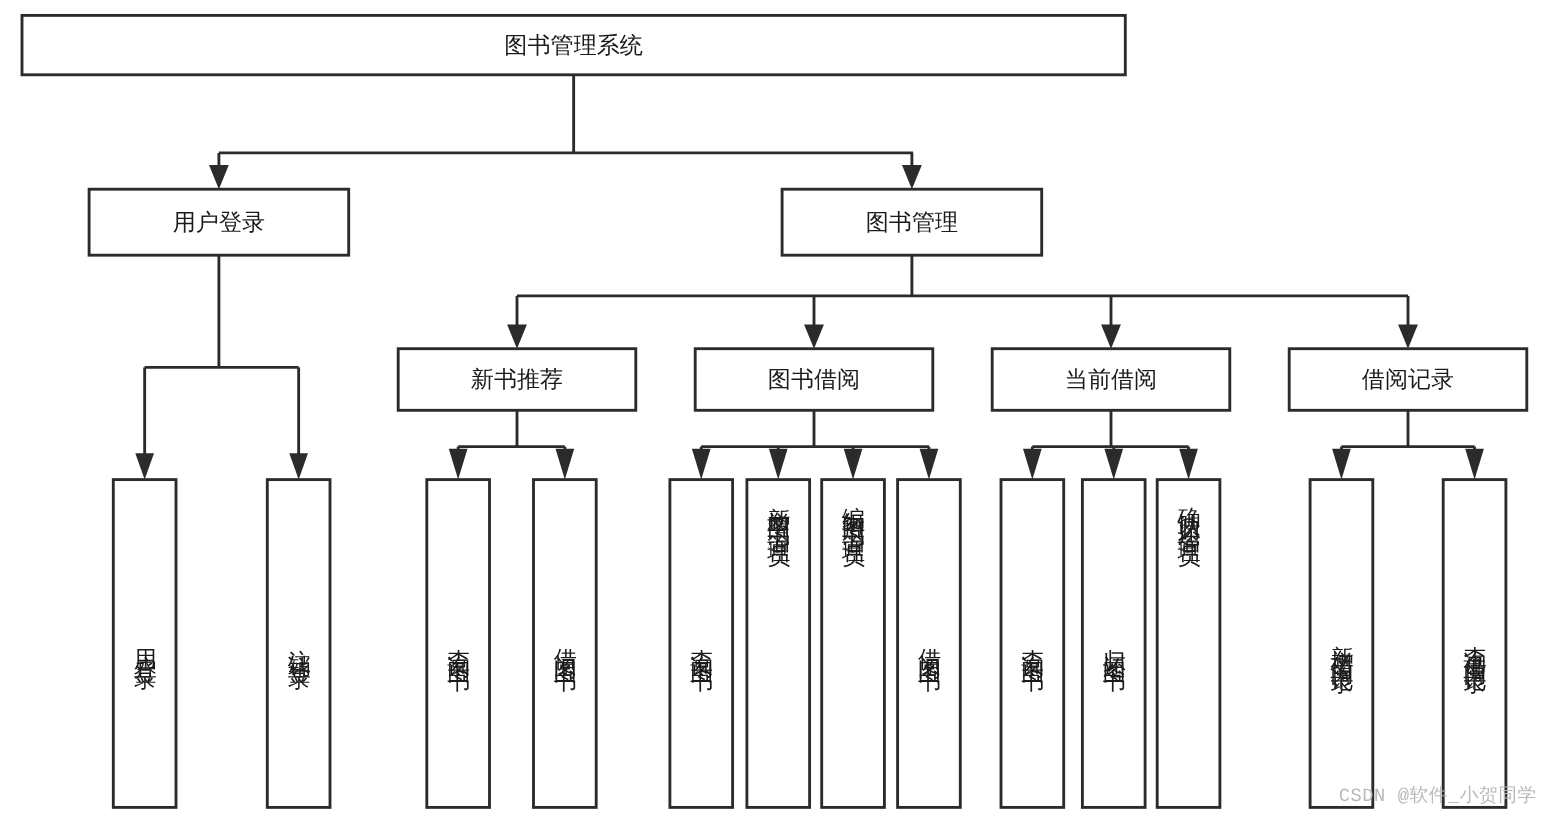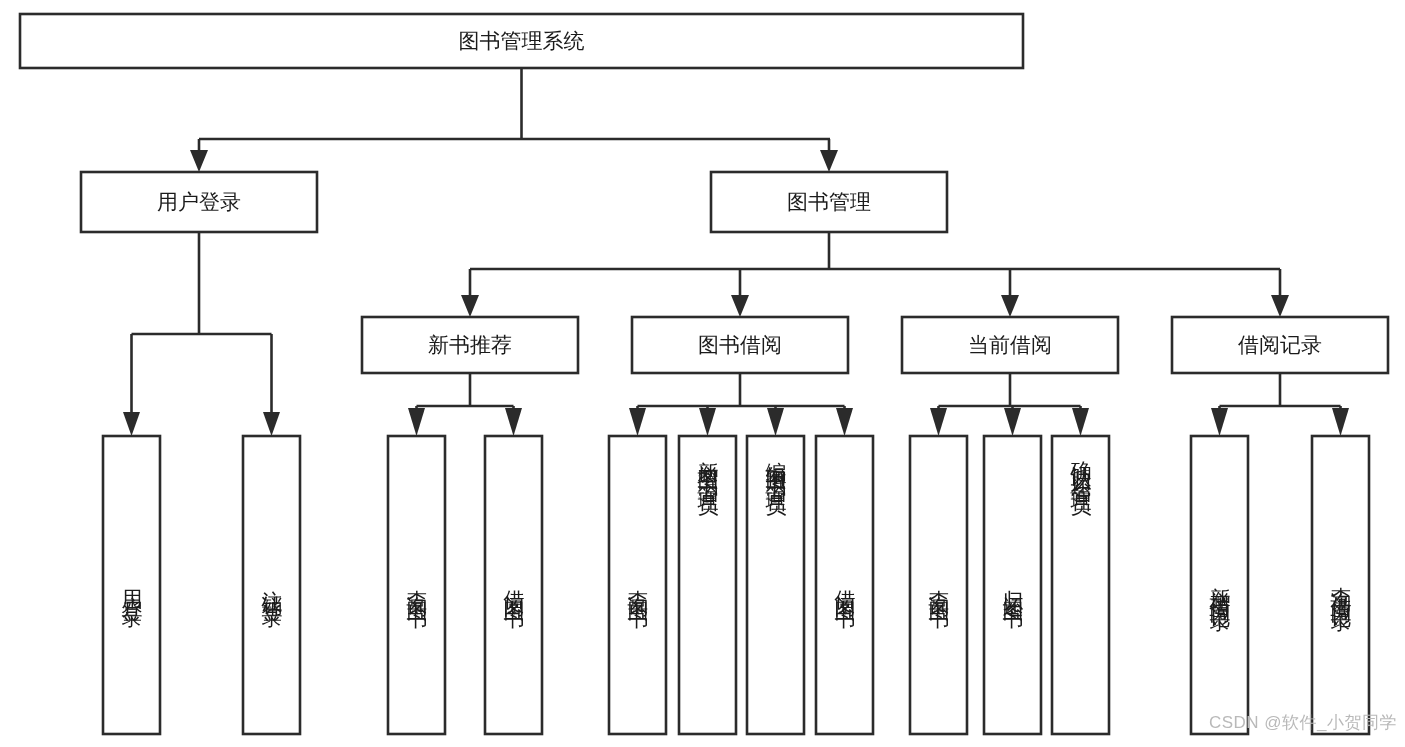--- a/index.html
+++ b/index.html
@@ -48,21 +48,21 @@
     text-anchor: middle;
     dominant-baseline: middle;
   }
   .node-label-h {
     font-size: 21px;
   }
   .watermark {
     position: absolute;
     right: 8px;
     bottom: 6px;
-    font-family: Liberation Sans, sans-serif;
+    font-family: Liberation Mono, monospace;
     font-size: 17px;
     color: #b9b9b9;
     white-space: nowrap;
     letter-spacing: 0.5px;
     pointer-events: none;
   }
 </style>
 </head>
 <body>
 

